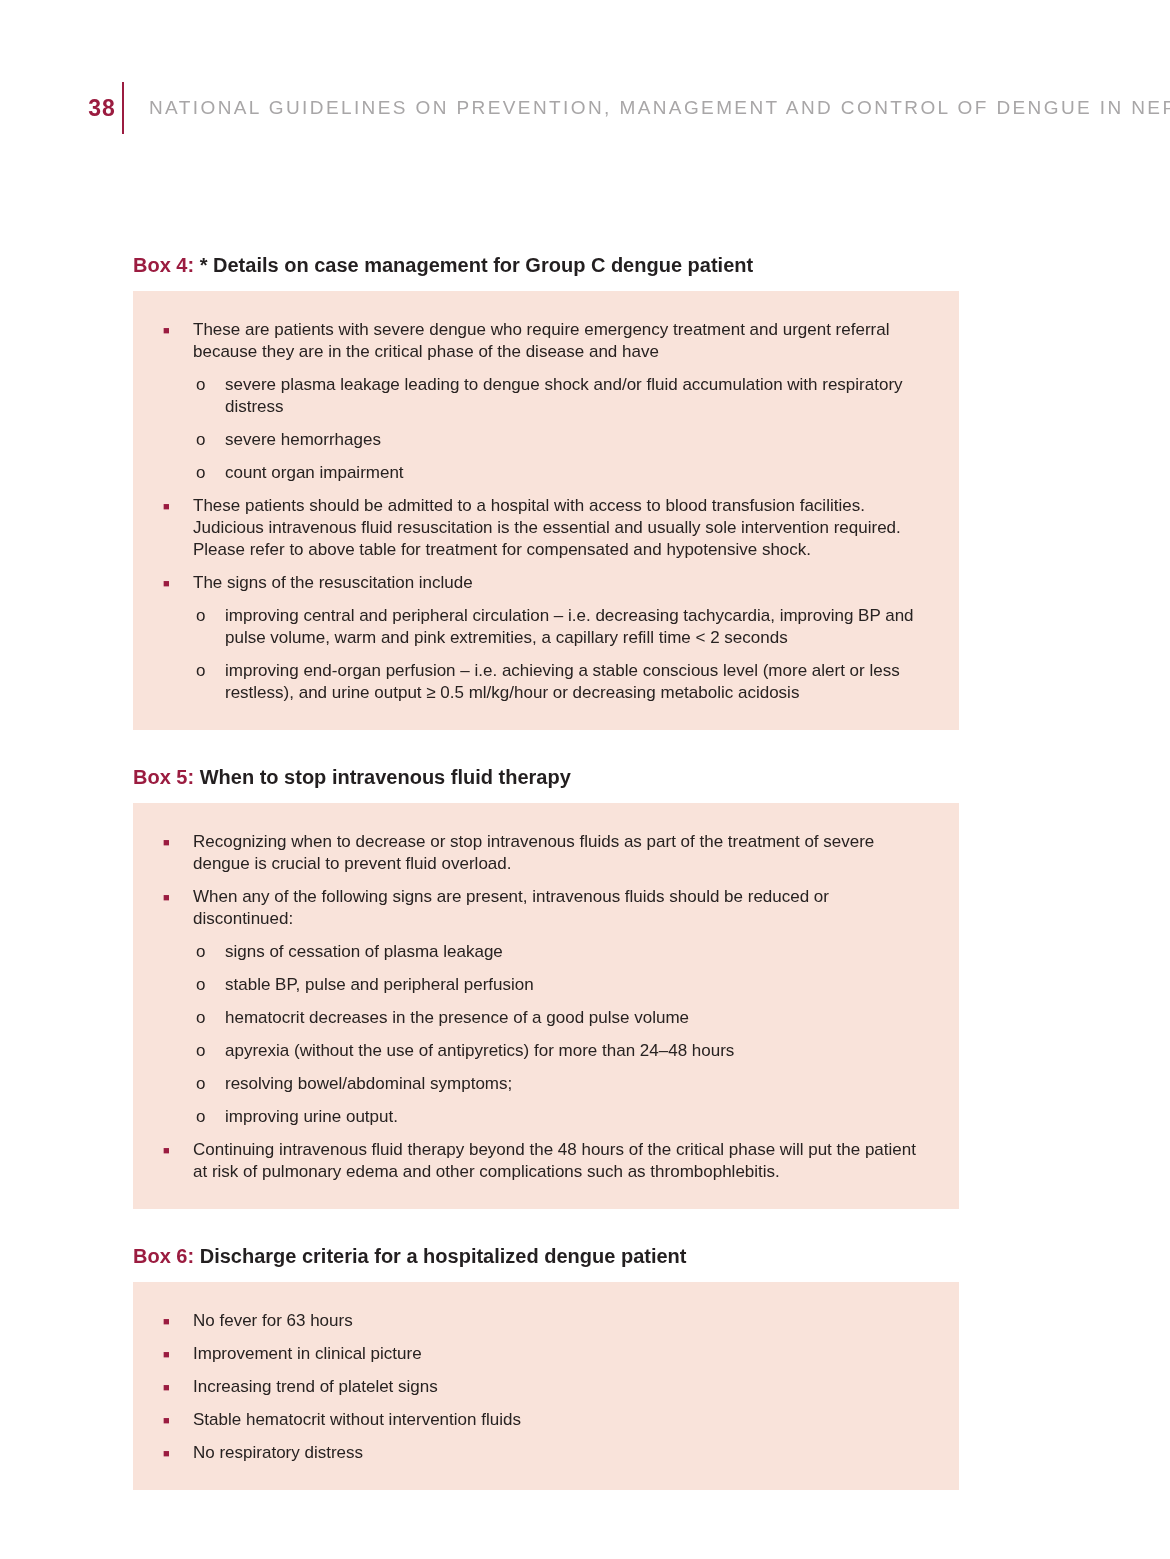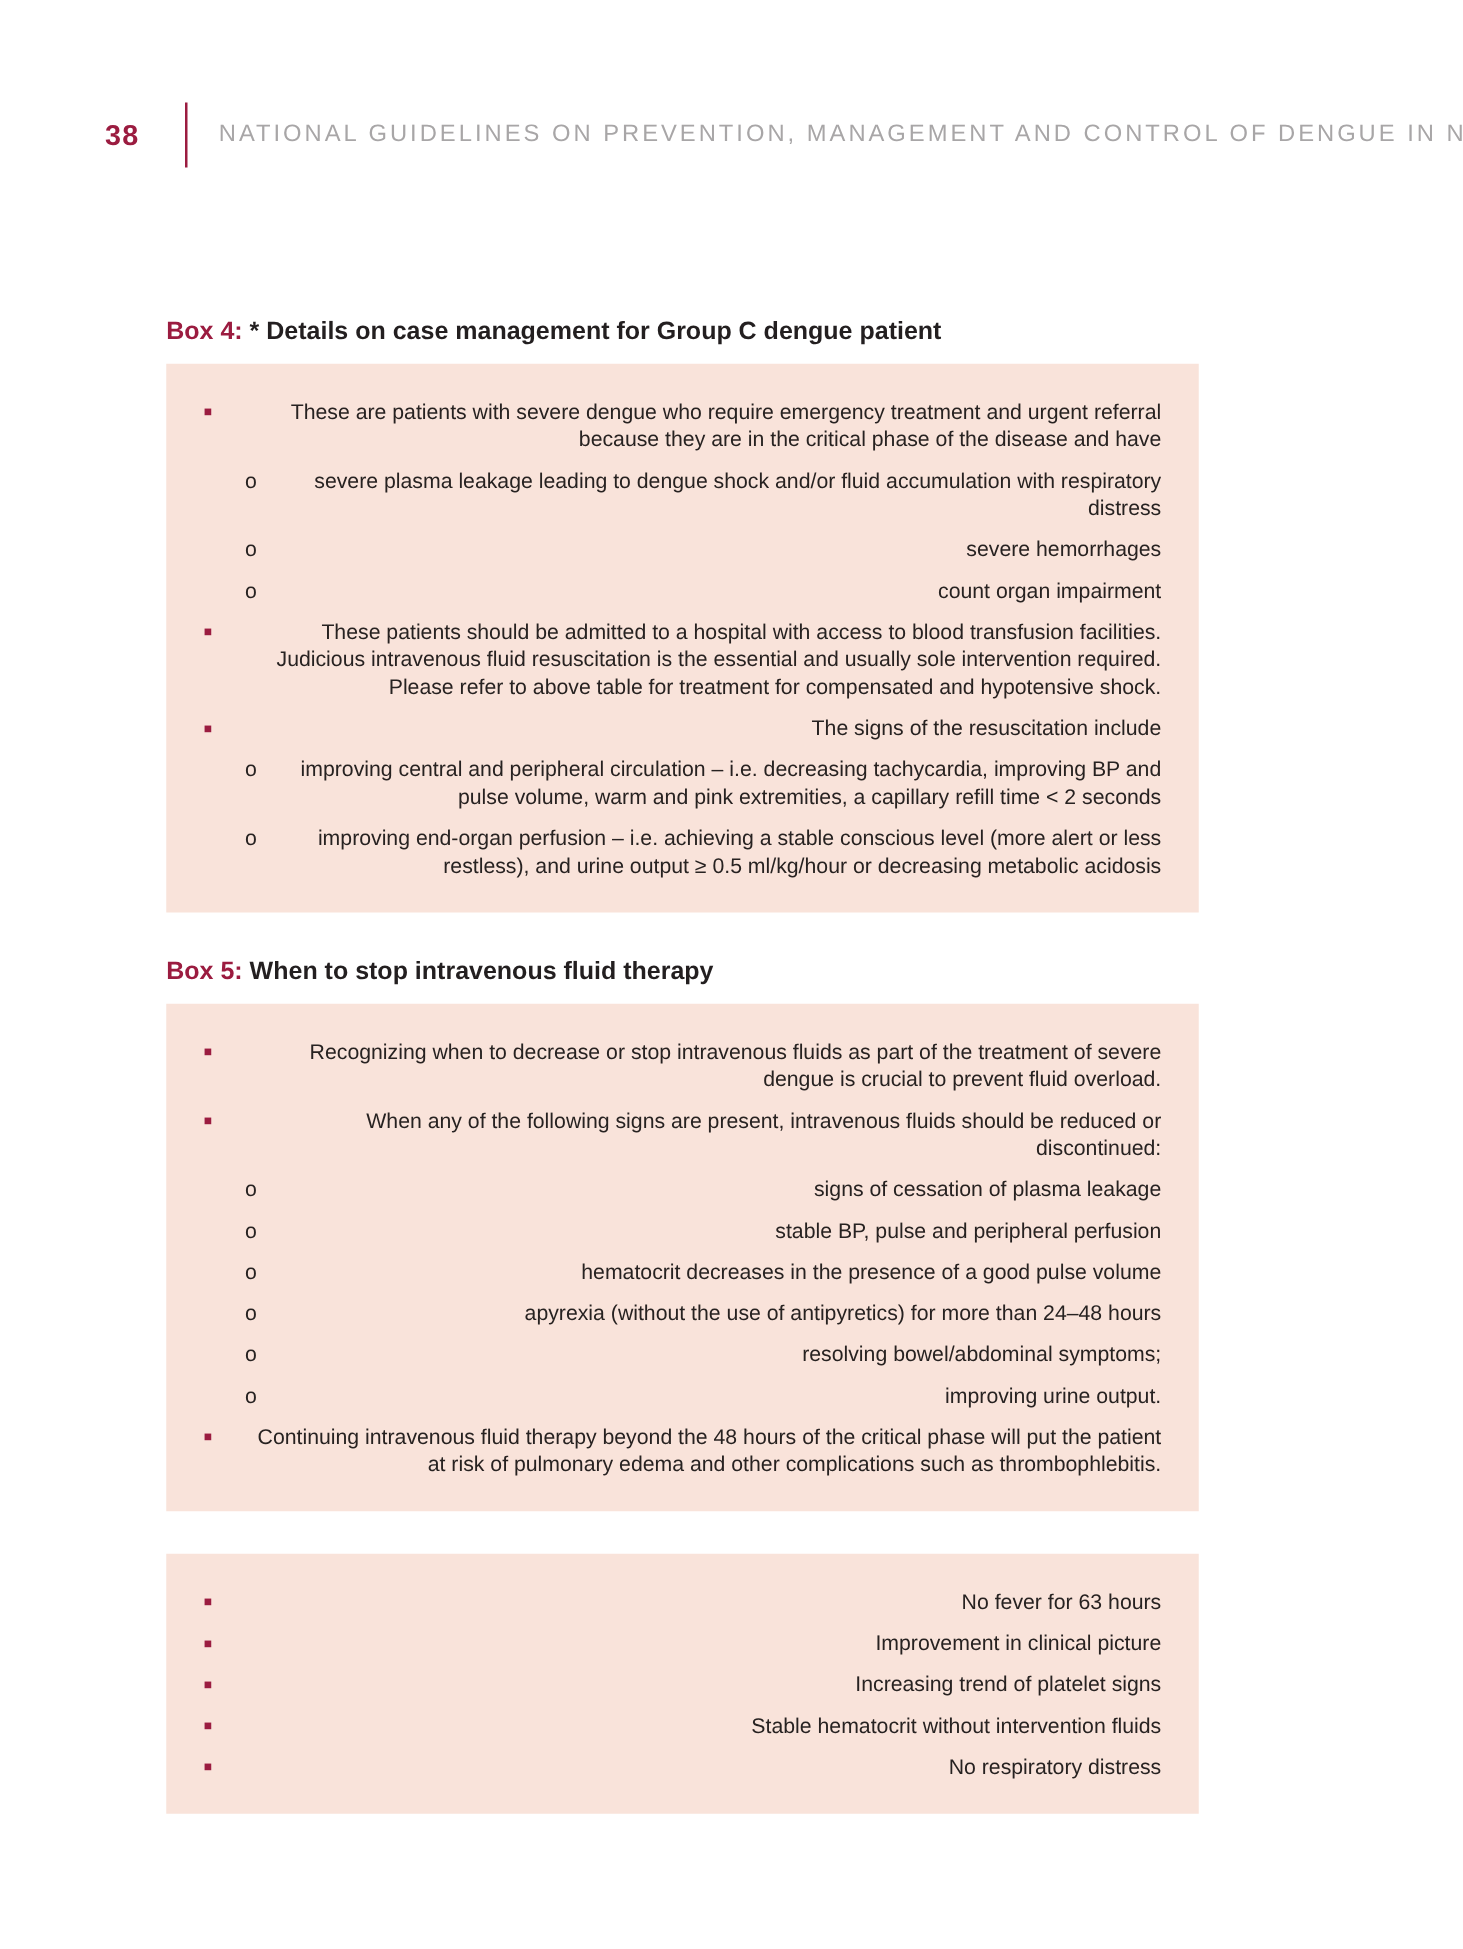--- a/index.html
+++ b/index.html
@@ -21,25 +21,25 @@
   
   .page-header {
     position: absolute;
     top: 82px;
     left: 84px;
     display: flex;
     align-items: center;
   }
   .page-number {
     min-width: 36px;
-    text-align: left;
+    text-align: center;
     font-size: 23px;
     font-weight: 700;
     color: var(--accent, #9b1c40);
-    padding-right: 28px;
+    padding-right: 2px;
     letter-spacing: 1px;
   }
   .header-divider {
     width: 2px;
     height: 52px;
     background: var(--accent, #9b1c40);
   }
   .header-title {
     padding-left: 25px;
     font-size: 19px;
@@ -95,21 +95,20 @@
   .lvl2 {
     margin-left: 33px;
   }
   .lvl2 .bullet {
     width: 29px;
     font-size: 17px;
     color: var(--text, #272221);
   }
   .item-text {
     flex: 1 1 auto;
-    text-align: right;
   }
 </style>
 </head>
 <body>
 
 <div class="page">
 
   <header class="page-header">
     <span class="page-number">38</span>
     <span class="header-divider"></span>
@@ -189,20 +188,21 @@
             <span class="bullet">o</span>
             <span class="item-text">improving urine output.</span>
           </div>
           <div class="item lvl1">
             <span class="bullet">■</span>
             <span class="item-text">Continuing intravenous fluid therapy beyond the 48 hours of the critical phase will put the patient at risk of pulmonary edema and other complications such as thrombophlebitis.</span>
           </div>
         </div>
       </section>
       <section class="box-section">
+        <h2 class="box-heading"><span class="box-label">Box 6: </span><span class="box-title">Discharge criteria for a hospitalized dengue patient</span></h2>
         <div class="box-body">
           <div class="item lvl1">
             <span class="bullet">■</span>
             <span class="item-text">No fever for 63 hours</span>
           </div>
           <div class="item lvl1">
             <span class="bullet">■</span>
             <span class="item-text">Improvement in clinical picture</span>
           </div>
           <div class="item lvl1">

